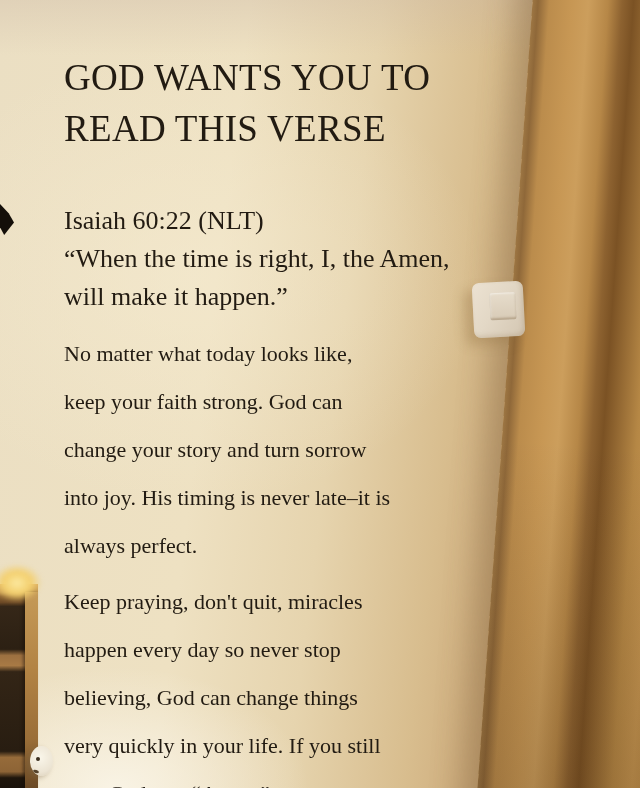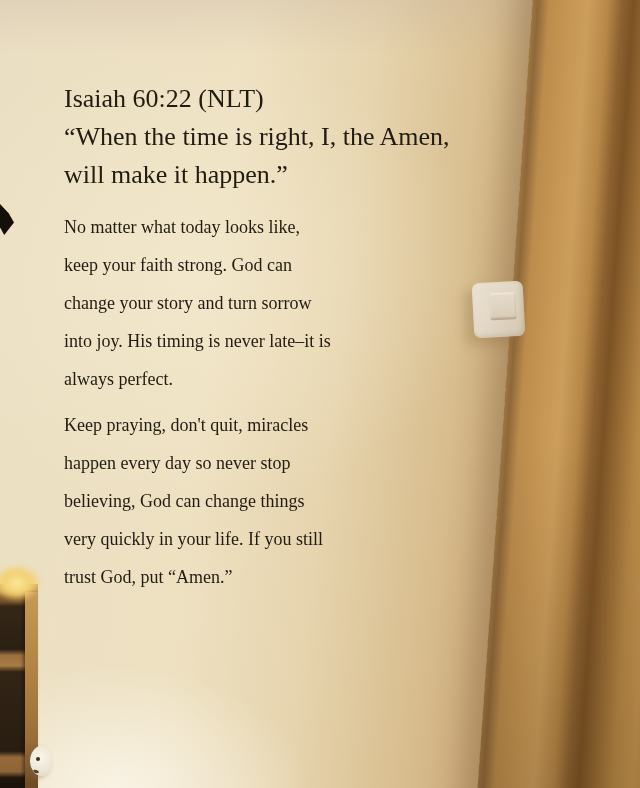--- a/index.html
+++ b/index.html
@@ -97,24 +97,24 @@
 
   
   .text-layer {
     position: absolute; left: 64px; top: 52px; width: 500px;
     color: #221b12;
   }
   .title {
     font-size: 37px; line-height: 51px; letter-spacing: 0.3px;
     white-space: pre-line;
   }
-  .verse { margin-top: 28px; font-size: 26px; line-height: 38px; }
+  .verse { margin-top: 48px; font-size: 26px; line-height: 38px; }
   .verse-quote { white-space: pre-line; }
   .para {
-    margin-top: 14px; font-size: 18px; line-height: 38px;
+    margin-top: 14px; font-size: 22px; line-height: 48px;
     white-space: pre-line;
   }
   .para-2 { margin-top: 8px; }
 </style>
 </head>
 <body>
 
 <div class="stage">
   <div class="wall"></div>
   <div class="curtain"></div>
@@ -122,20 +122,22 @@
     <div class="switch-btn"></div>
   </div>
   <div class="wedge"></div>
   <div class="shelf">
     <div class="shelf-plank"></div>
   </div>
   <div class="glow"></div>
   <div class="outlet"></div>
 
   <div class="text-layer">
+    <div class="title">GOD WANTS YOU TO
+READ THIS VERSE</div>
     <div class="verse">
       <div class="verse-ref">Isaiah 60:22 (NLT)</div>
       <div class="verse-quote">“When the time is right, I, the Amen,
 will make it happen.”</div>
     </div>
     <div class="para para-1">No matter what today looks like,
 keep your faith strong. God can
 change your story and turn sorrow
 into joy. His timing is never late–it is
 always perfect.</div>

